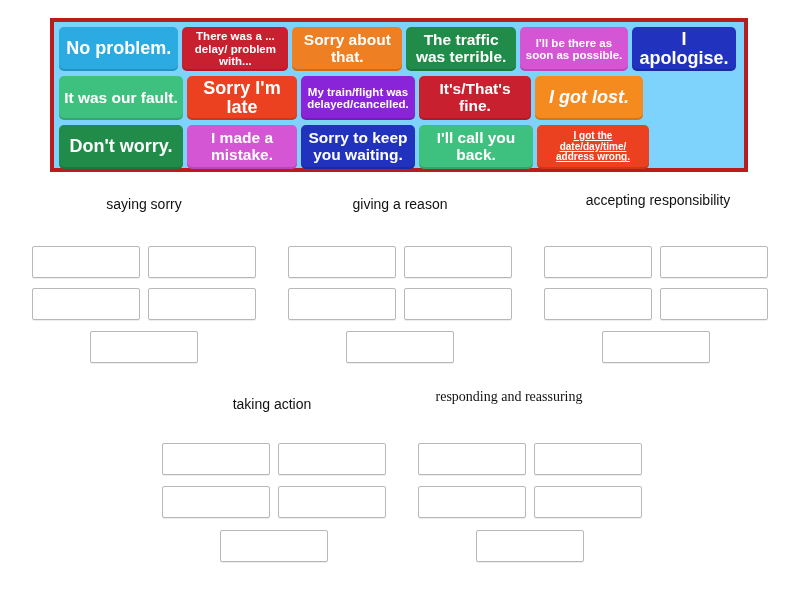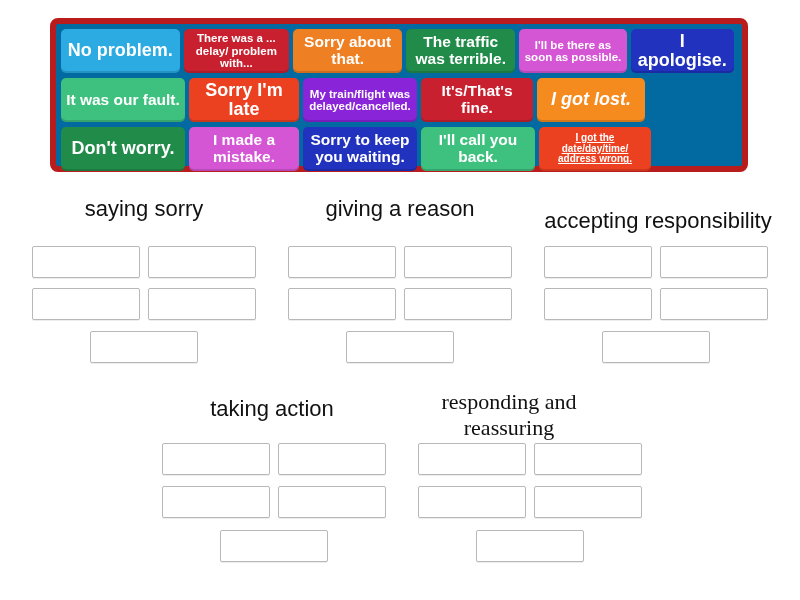--- a/index.html
+++ b/index.html
@@ -16,23 +16,23 @@
   }
 
   
   #tile-bank {
     position: absolute;
     left: 50px;
     top: 18px;
     width: 698px;
     height: 154px;
     box-sizing: border-box;
-    border: 6px solid #b91c1c;
-    border-radius: 8px;
-    background: #0369a1;
+    border: 4px solid #b91c1c;
+    border-radius: 0;
+    background: #7dd3fc;
     padding: 5px 4px 4px 5px;
   }
   .tile-row {
     display: flex;
     height: 46px;
     margin-bottom: 3px;
   }
   .tile {
     box-sizing: border-box;
     height: 44px;
@@ -56,21 +56,21 @@
   
   .t-big   { font-size: 18px; }
   .t-med   { font-size: 15.5px; }
   .t-small { font-size: 11.5px; }
   .t-tiny  { font-size: 10px; text-decoration: underline; }
 
   
   .group-title {
     position: absolute;
     text-align: center;
-    font-size: 22px;
+    font-size: 14px;
     color: #111111;
     font-weight: normal;
     line-height: 1.18;
     white-space: nowrap;
   }
   .group-title.wrap { white-space: normal; font-family: Liberation Serif, serif; }
 
   
   .slot {
     position: absolute;
@@ -153,21 +153,21 @@
 <div class="slot" style="left:148px; top:288px; width:108px; height:32px;"></div>
 <div class="slot" style="left:90px;  top:331px; width:108px; height:32px;"></div>
 
 <div class="group-title" style="left:286px; top:196px; width:228px;">giving a reason</div>
 <div class="slot" style="left:288px; top:246px; width:108px; height:32px;"></div>
 <div class="slot" style="left:404px; top:246px; width:108px; height:32px;"></div>
 <div class="slot" style="left:288px; top:288px; width:108px; height:32px;"></div>
 <div class="slot" style="left:404px; top:288px; width:108px; height:32px;"></div>
 <div class="slot" style="left:346px; top:331px; width:108px; height:32px;"></div>
 
-<div class="group-title" style="left:530px; top:208px; width:256px;">accepting responsibility</div>
+<div class="group-title" style="left:530px; top:192px; width:256px;">accepting responsibility</div>
 <div class="slot" style="left:544px; top:246px; width:108px; height:32px;"></div>
 <div class="slot" style="left:660px; top:246px; width:108px; height:32px;"></div>
 <div class="slot" style="left:544px; top:288px; width:108px; height:32px;"></div>
 <div class="slot" style="left:660px; top:288px; width:108px; height:32px;"></div>
 <div class="slot" style="left:602px; top:331px; width:108px; height:32px;"></div>
 
 <div class="group-title" style="left:158px; top:396px; width:228px;">taking action</div>
 <div class="slot" style="left:162px; top:443px; width:108px; height:32px;"></div>
 <div class="slot" style="left:278px; top:443px; width:108px; height:32px;"></div>
 <div class="slot" style="left:162px; top:486px; width:108px; height:32px;"></div>

